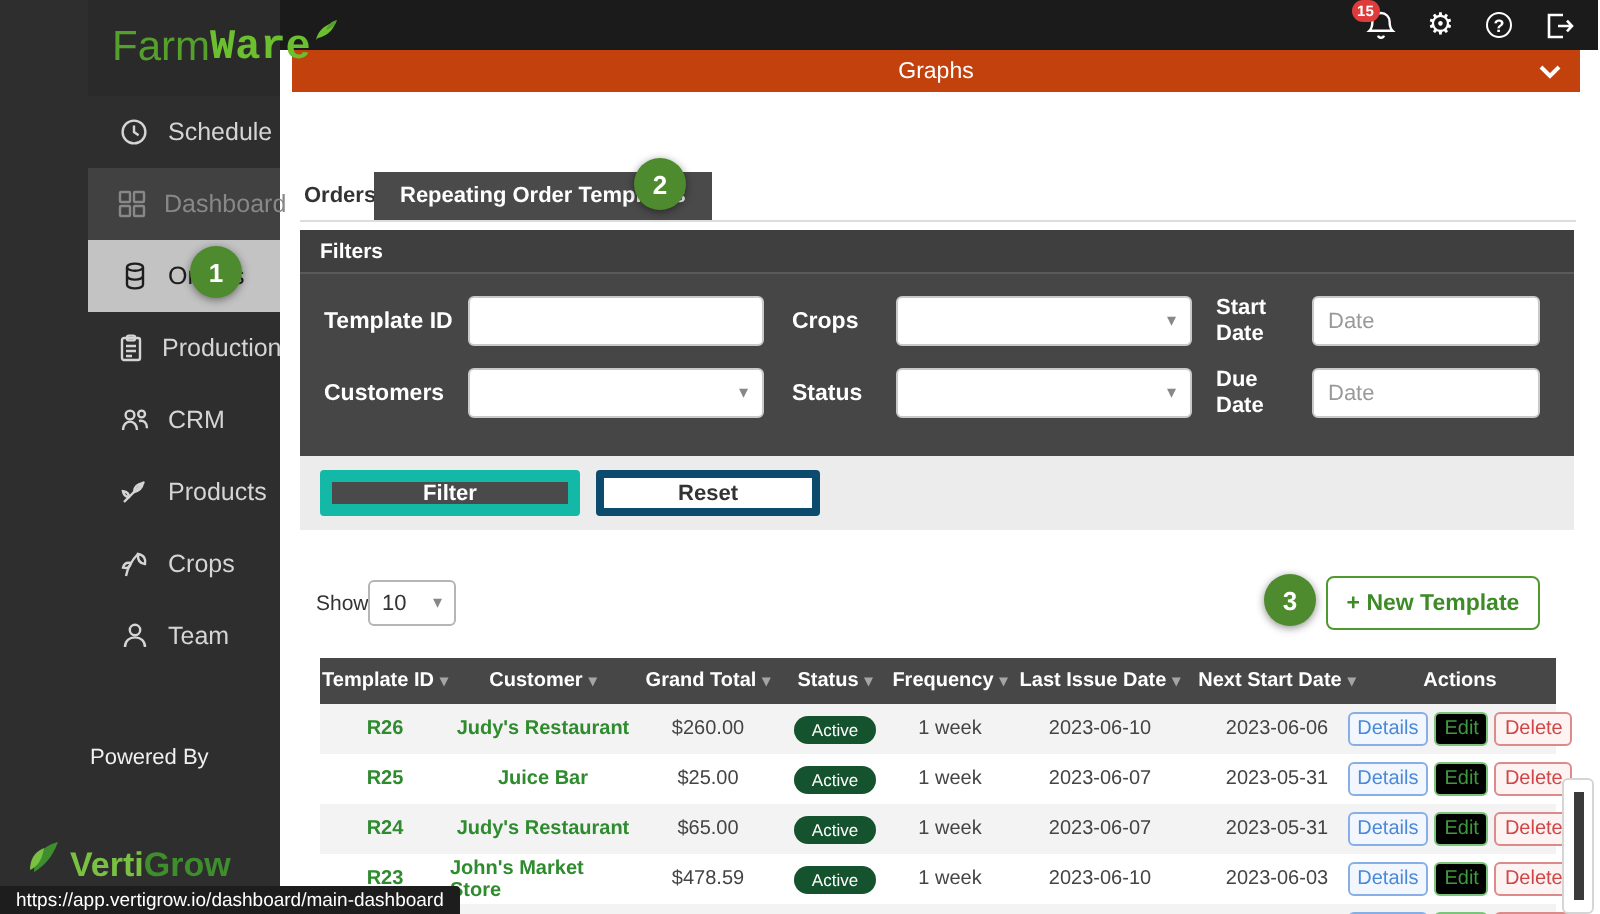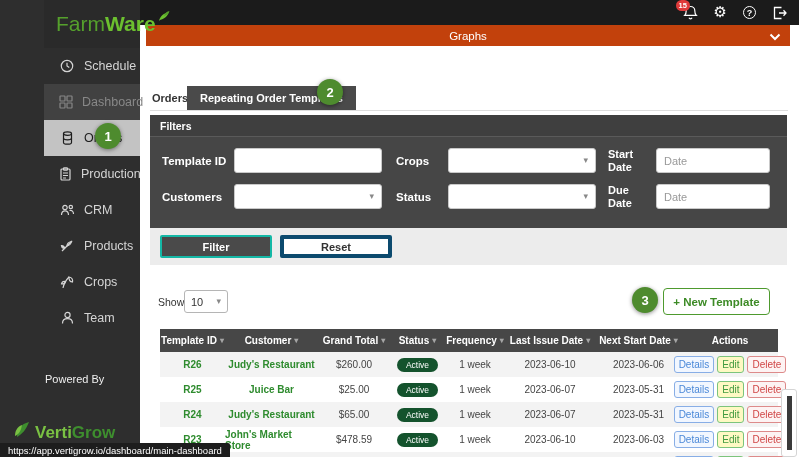--- a/index.html
+++ b/index.html
@@ -3,21 +3,21 @@
 <meta charset="utf-8">
 <style>
   * { margin:0; padding:0; box-sizing:border-box; }
   html,body { width:800px; height:457px; overflow:hidden; background:#fff;
     font-family:"Liberation Sans", sans-serif; position:relative; }
 
   
   .sidebar { position:absolute; left:0; top:0; width:140px; height:457px; background:#2e2e2e; z-index:3;padding-left:44px; }
   .logo { height:48px; display:flex; align-items:center; padding-left:12px; background:#2a2a2a; }
   .logo-farm { color:#55a02c; font-size:21px; font-weight:400; }
-  .logo-ware { color:#6cc02f; font-size:21px; font-weight:700; }
+  .logo-ware { color:#6cc02f; font-size:21px; font-weight:700;font-family:Liberation Mono, monospace; }
   .logo-leaf { margin-left:1px; margin-top:-12px; }
   .nav { margin-top:0; }
   .nav-item { height:36px; display:flex; align-items:center; gap:9px; padding-left:15px;
     font-size:12.5px; color:#d5d5d5; cursor:pointer; }
   .nav-item .nicon { width:16px; height:16px; display:flex; align-items:center; justify-content:center; }
   .nav-item.muted { background:#414141; color:#888; }
   .nav-item.active { background:#c3c3c3; color:#1d1d1d; font-weight:400; }
 
   .powered { position:absolute; left:13px; bottom:14px; }
   .powered-label { color:#f0f0f0; font-size:11px; margin-left:32px; margin-bottom:1px; }
@@ -63,21 +63,21 @@
     font-size:11px; padding:0 6px; color:#333; font-family:"Liberation Sans", sans-serif; }
   .f-select { width:148px; height:25px; background:#fff; border:1px solid #c9c9c9; border-radius:3px;
     display:flex; align-items:center; justify-content:flex-end; padding-right:7px; cursor:pointer; }
   .f-date { width:114px; height:25px; background:#fff; border:1px solid #c9c9c9; border-radius:3px;
     font-size:11px; padding:0 7px; color:#333; font-family:"Liberation Sans", sans-serif; }
   .f-date::placeholder, .f-input::placeholder { color:#999; }
   .sel-caret { color:#888; font-size:9px; line-height:1; }
 
   .actions-strip { position:absolute; left:150px; top:228px; width:637px; height:37px; background:#ececec;
     display:flex; align-items:center; padding-left:10px; gap:8px; }
-  .btn-filter { width:112px; height:23px; background:#4a4a4a; color:#fff; border:2px solid #14b8a6;
+  .btn-filter { width:130px; height:23px; background:#4a4a4a; color:#fff; border:6px solid #14b8a6;
     font-size:11px; font-weight:700; border-radius:2px; cursor:pointer; font-family:"Liberation Sans", sans-serif; }
   .btn-reset { width:112px; height:23px; background:#fff; color:#333; border:4px solid #0c4a6e;
     font-size:11px; font-weight:700; border-radius:2px; cursor:pointer; font-family:"Liberation Sans", sans-serif; }
 
   
   .show-label { position:absolute; left:158px; top:296px; font-size:10.5px; color:#333; }
   .show-select { position:absolute; left:184px; top:290px; width:44px; height:23px; border:1px solid #b5b5b5;
     border-radius:3px; background:#fff; display:flex; align-items:center; justify-content:space-between;
     padding:0 6px; font-size:11px; color:#333; cursor:pointer; }
   .btn-new-template { position:absolute; left:663px; top:288px; width:107px; height:27px; background:#fff;
@@ -102,21 +102,21 @@
   .t-row { height:25px; background:#fff; }
   .t-row.alt { background:#f3f3f3; }
   .t-row .td { display:flex; align-items:center; justify-content:center; font-size:10px; color:#444; }
   .td.id { color:#2e8b2e; font-weight:700; }
   .td.cust { color:#2e8b2e; font-weight:700; }
   .pill { background:#14532d; color:#fff; font-size:8.5px; padding:2px 9px; border-radius:9px; }
   .acts { gap:3px; }
   .abtn { font-size:10px; padding:2px 4px; border-radius:3px; cursor:pointer;
     font-family:"Liberation Sans", sans-serif; }
   .abtn.details { color:#4a88d8; border:1px solid #88aee6; background:#f2f7ff; }
-  .abtn.edit { color:#3f9a3f; border:1px solid #7cc47c; background:#fef9c3; }
+  .abtn.edit { color:#3f9a3f; border:1px solid #7cc47c; background:#000000; }
   .abtn.delete { color:#d04545; border:1px solid #dd8a8a; background:#fdf3f3; }
 
   
   .scroll-widget { position:absolute; left:781px; top:389px; width:16px; height:68px; background:#fff;
     border:1px solid #d5d5d5; border-radius:3px; z-index:4; }
   .scroll-thumb { position:absolute; left:5px; top:6px; width:5px; bottom:6px; background:#3a3a3a; cursor:grab; }
 </style>
 </head>
 <body>
 

